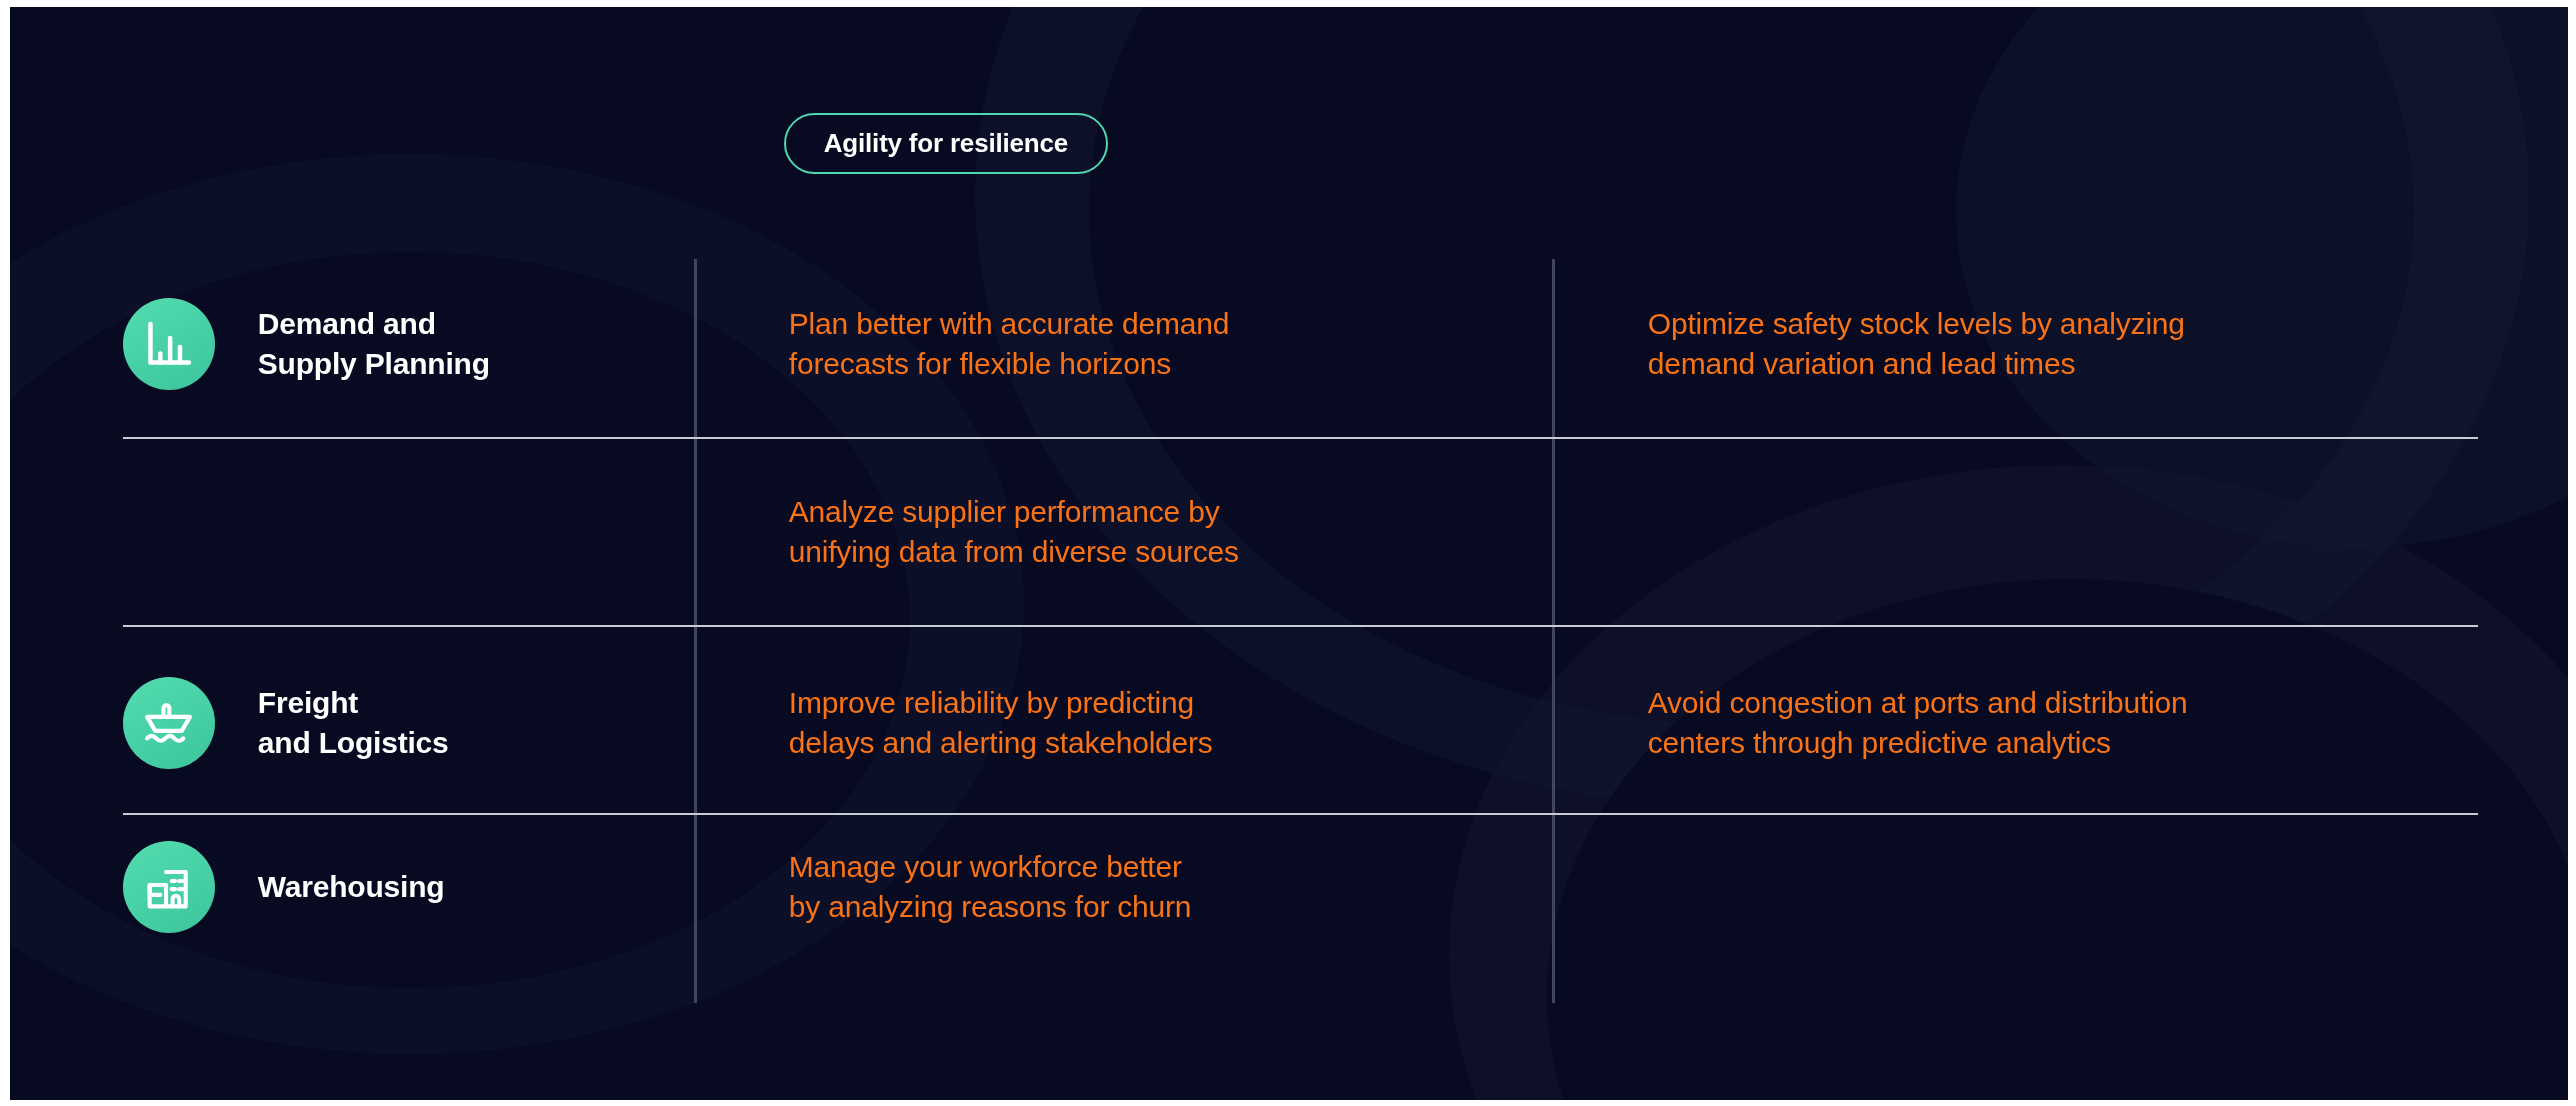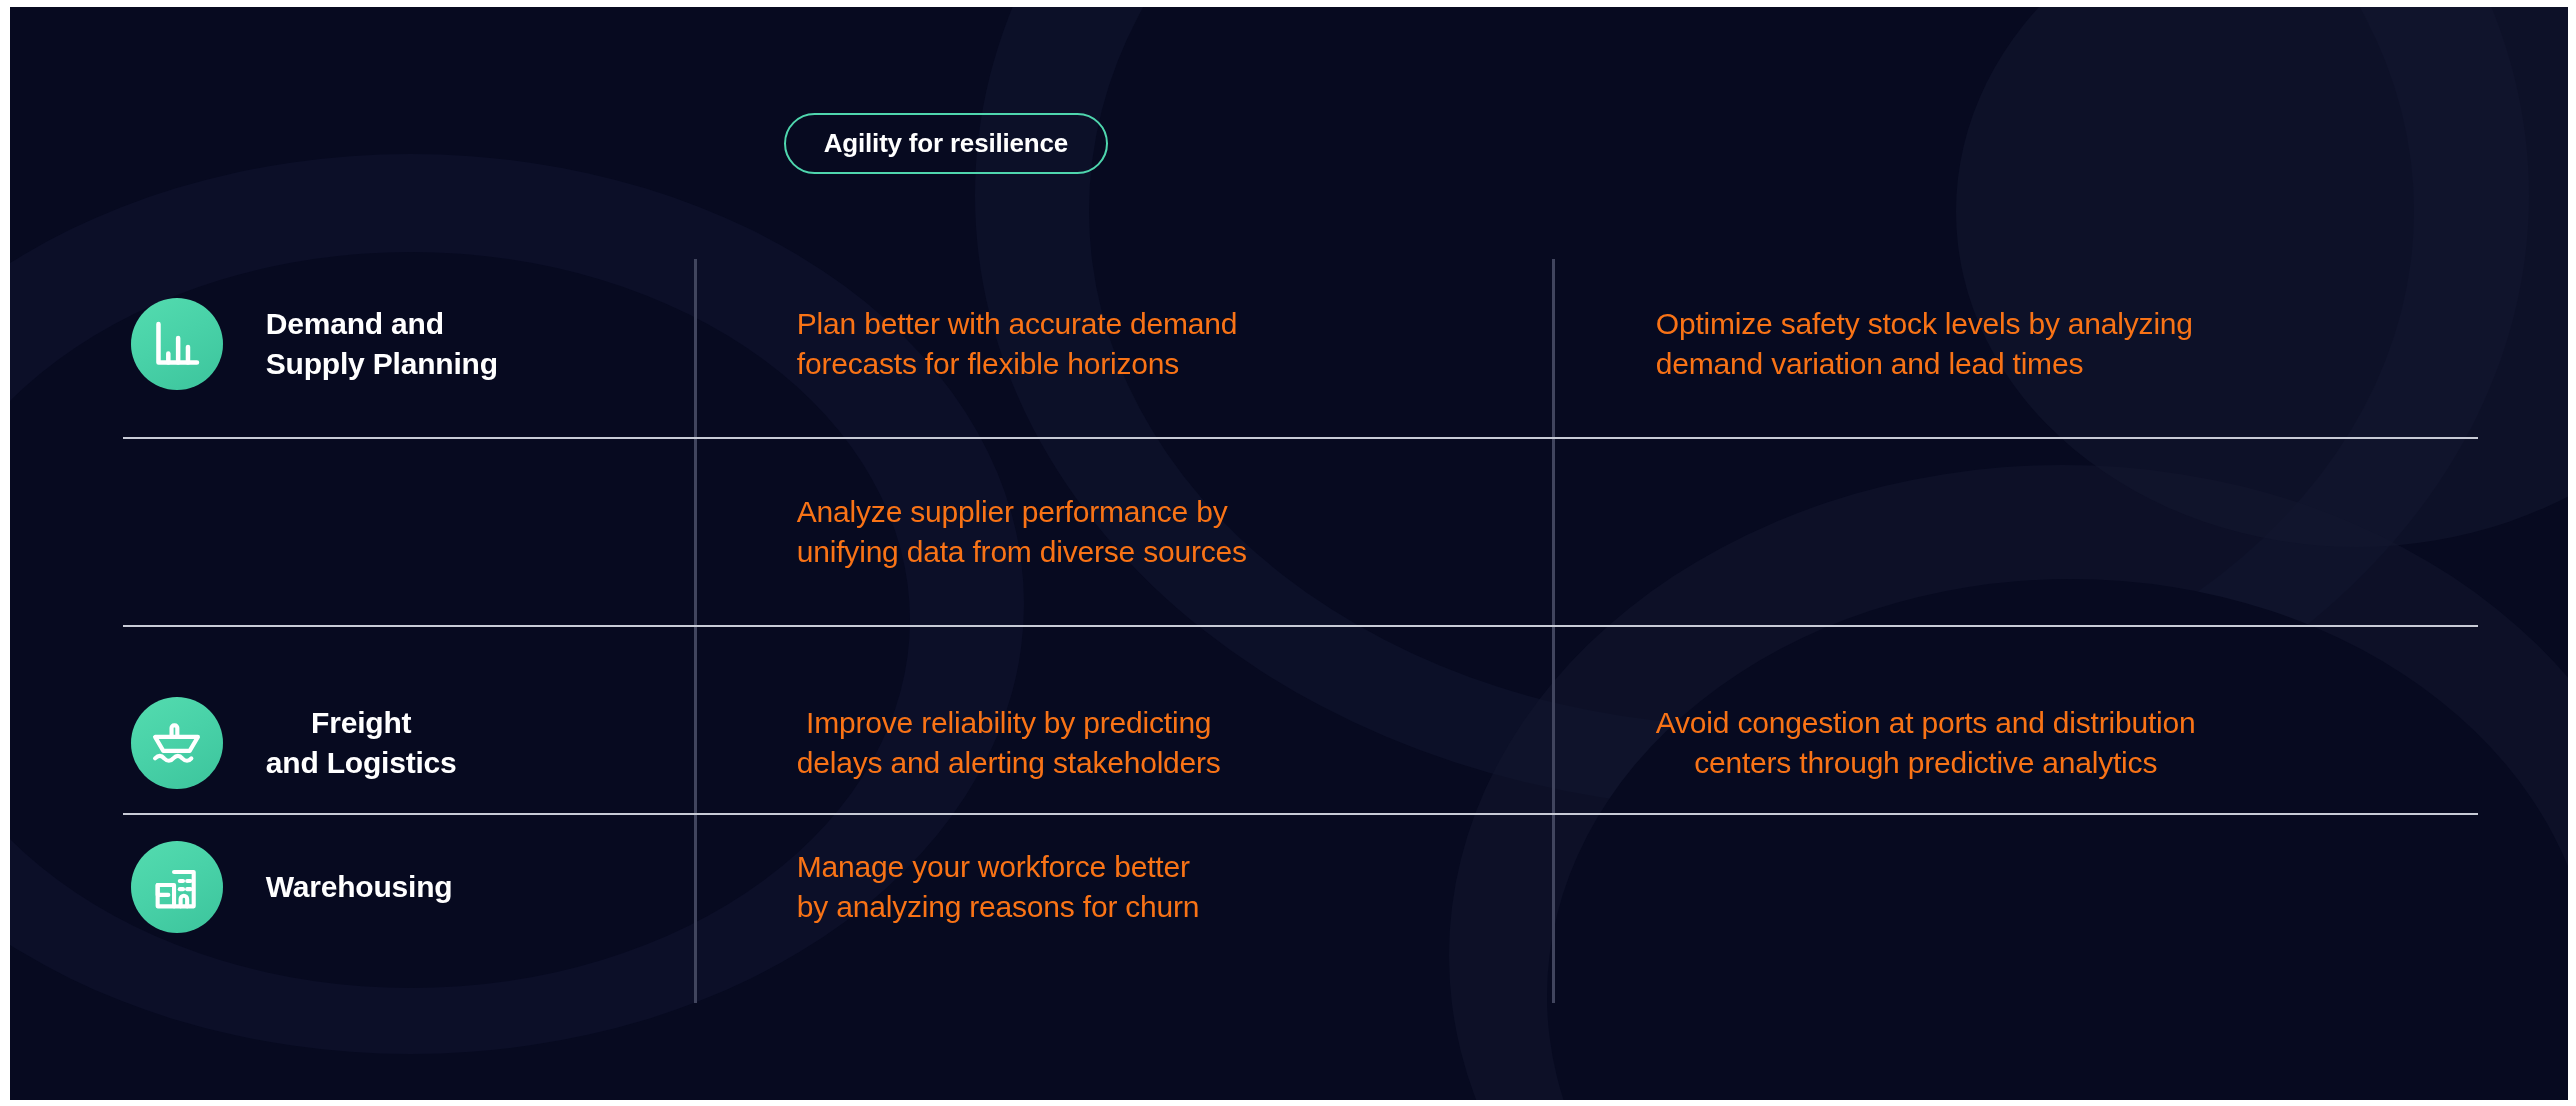--- a/index.html
+++ b/index.html
@@ -116,21 +116,20 @@
   }
   #vdiv-1 { left: 684px; }
   #vdiv-2 { left: 1542px; }
 
   
   .row {
     position: absolute;
     left: 0;
     width: 100%;
     height: 185px;
-    margin-left: 8px;
   }
 
   .cell-label {
     position: absolute;
     left: 113px;
     top: 0;
     width: 564px;
     height: 100%;
     display: flex;
     align-items: center;
@@ -169,21 +168,21 @@
     line-height: 1.33;
     letter-spacing: -0.2px;
     white-space: pre-line;
   }
   .cell-col1 { left: 779px; width: 736px; }
   .cell-col2 { left: 1638px; width: 867px; }
 
   
   #row-0 { top: 245px; }
   #row-1 { top: 433px; }
-  #row-2 { top: 644px; text-align: center; }
+  #row-2 { top: 624px; }
   #row-3 { top: 788px; padding-left: 8px; }
 
   #hdiv-0 { top: 430px; }
   #hdiv-1 { top: 618px; }
   #hdiv-2 { top: 806px; }
 </style>
 </head>
 <body>
 
 <div id="frame">

